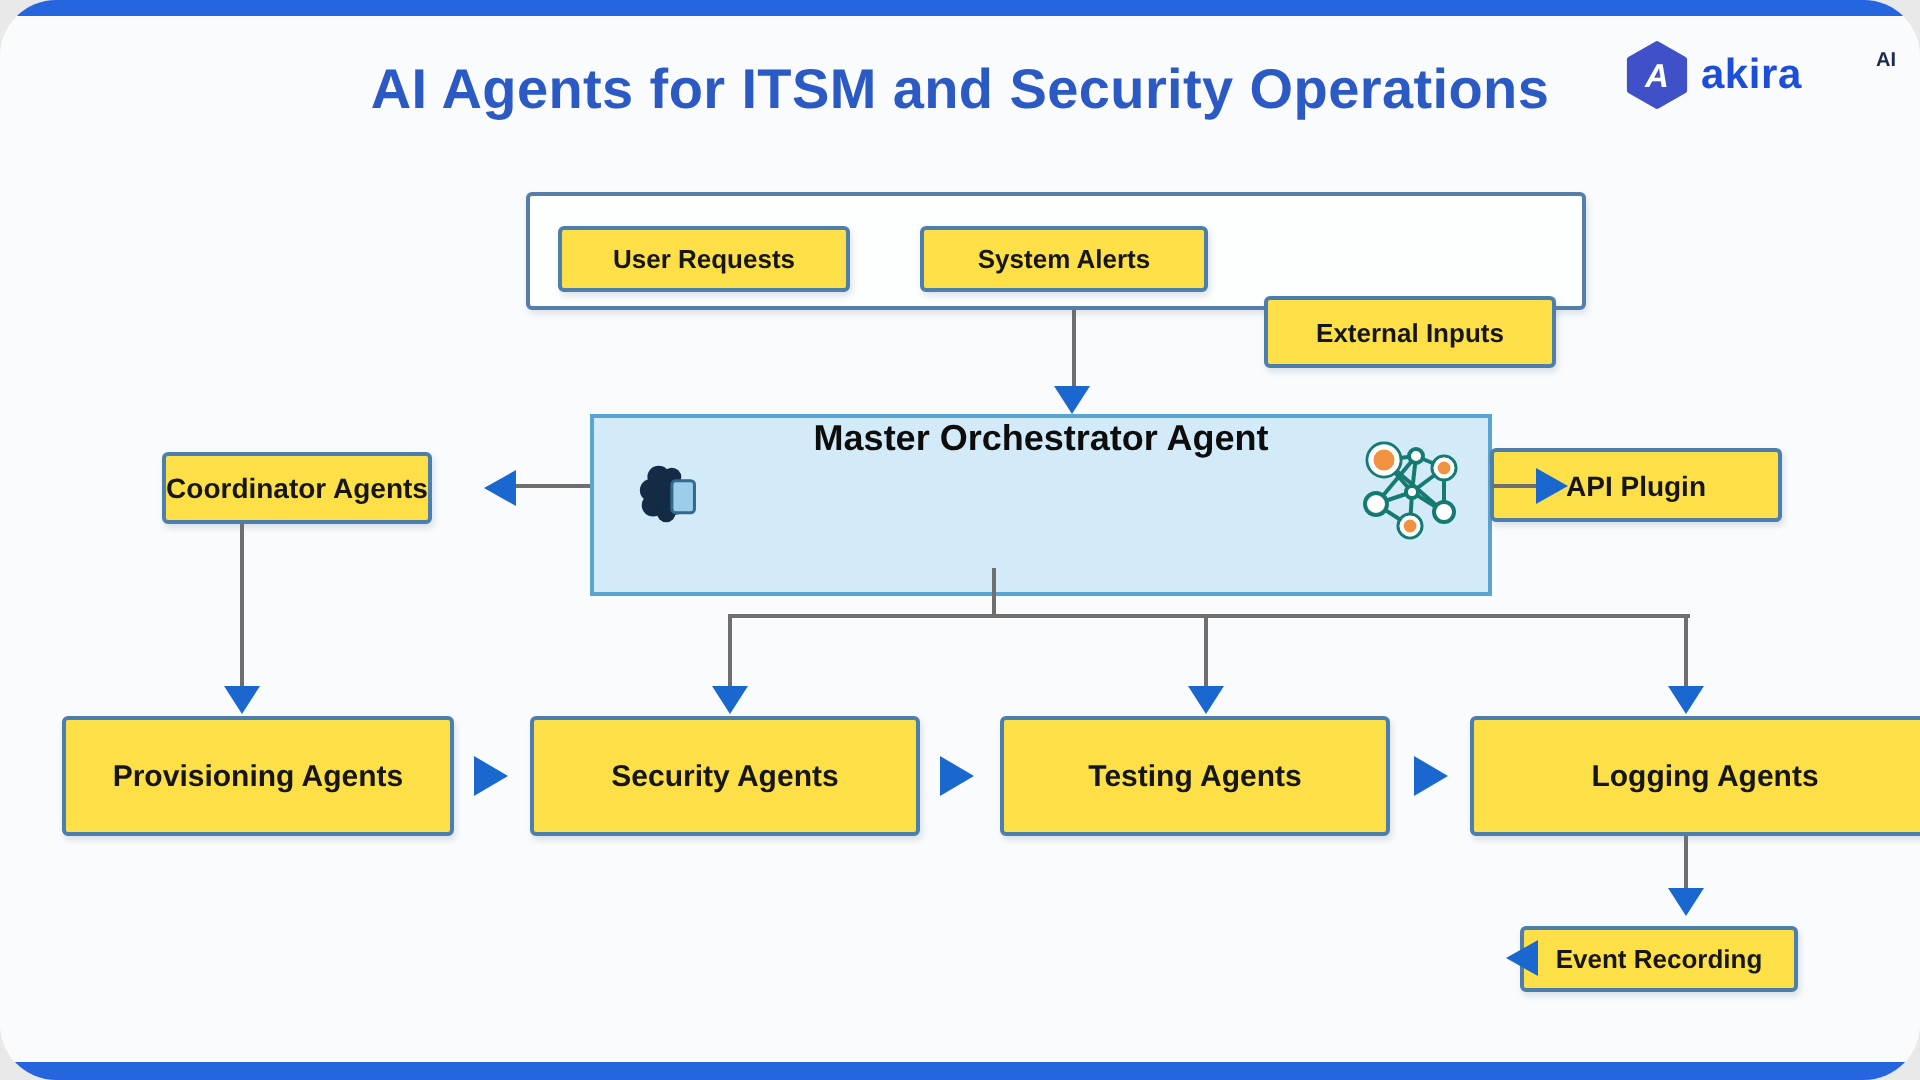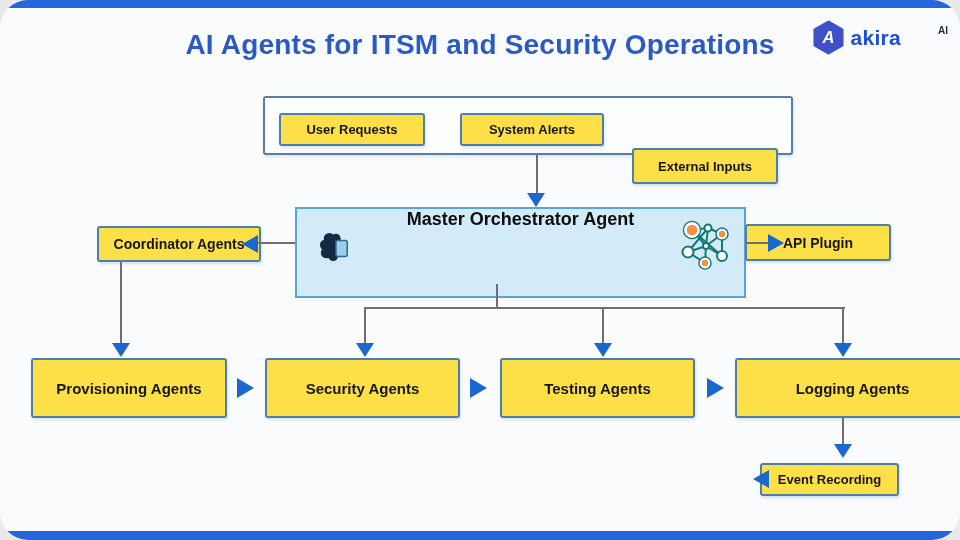--- a/index.html
+++ b/index.html
@@ -123,21 +123,21 @@
       <circle cx="43" cy="14" r="6" fill="none" stroke="#147a72" stroke-width="1.5"></circle>
       <circle cx="43" cy="14" r="4.2" fill="#f0923f" stroke="#ffffff" stroke-width="2"></circle>
       <circle cx="9" cy="32" r="5.5" fill="#ffffff" stroke="#147a72" stroke-width="2"></circle>
       <circle cx="27" cy="26" r="3" fill="#ffffff" stroke="#147a72" stroke-width="2"></circle>
       <circle cx="26" cy="43" r="6" fill="none" stroke="#147a72" stroke-width="1.5"></circle>
       <circle cx="26" cy="43" r="4.2" fill="#f0923f" stroke="#ffffff" stroke-width="2"></circle>
       <circle cx="43" cy="36" r="5" fill="#ffffff" stroke="#147a72" stroke-width="2"></circle>
     </svg>
   </div>
 
-  <div class="node mid" style="left:81px;top:226px;width:164px;height:36px;margin-left:16px;">Coordinator Agents</div>
+  <div class="node mid" style="left:81px;top:226px;width:135px;height:36px;">Coordinator Agents</div>
   <div class="line" style="left:258px;top:242px;width:37px;height:2px;"></div>
   <div class="tri tri-left" style="left:242px;top:235px;"></div>
 
   <div class="node mid" style="left:745px;top:224px;width:146px;height:37px;">API Plugin</div>
   <div class="line" style="left:746px;top:242px;width:23px;height:2px;"></div>
   <div class="tri tri-right" style="left:768px;top:234px;"></div>
 
   <div class="line" style="left:496px;top:284px;width:2px;height:25px;"></div>
   <div class="line" style="left:364px;top:307px;width:481px;height:2px;"></div>
   <div class="line" style="left:364px;top:307px;width:2px;height:37px;"></div>

